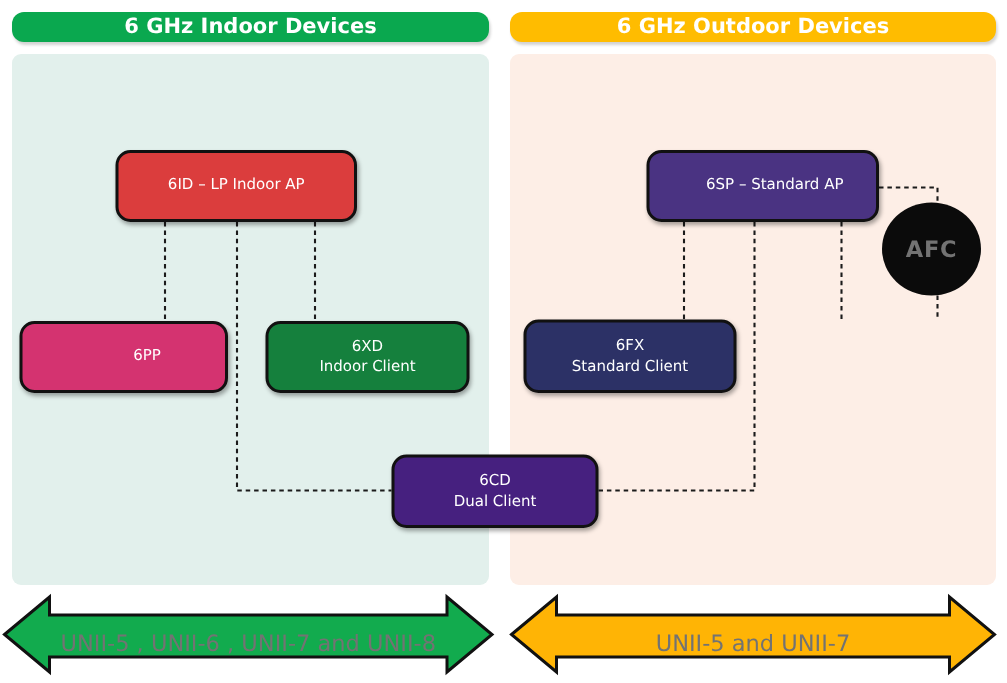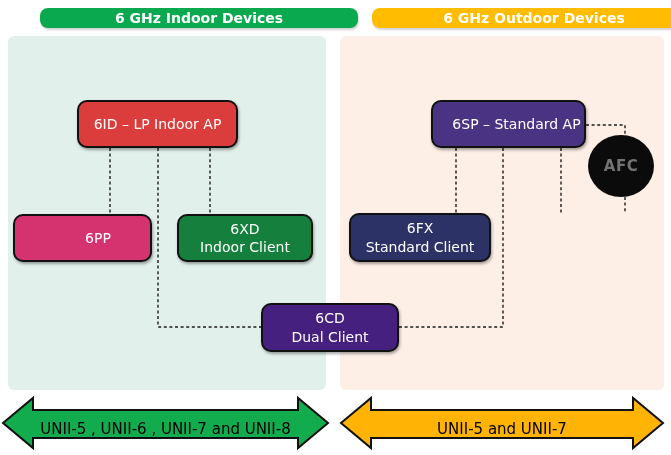--- a/index.html
+++ b/index.html
@@ -5,41 +5,40 @@
   html,body{margin:0;padding:0;background:#ffffff;}
   .stage{
     position:relative;width:671px;height:455px;background:#ffffff;overflow:hidden;
     font-family:"DejaVu Sans","Liberation Sans",sans-serif;
   }
   .hdr{
     position:absolute;height:20px;border-radius:8px;
     color:#ffffff;font-size:14px;font-weight:bold;
     display:flex;align-items:center;justify-content:center;
     box-shadow:1px 2px 2px rgba(0,0,0,.18);
-    margin-left:32px;
   }
   .panel{position:absolute;top:36px;height:354px;border-radius:6px;}
   .overlay{position:absolute;left:0;top:0;width:671px;height:455px;}
   .node{
     position:absolute;border:2px solid #111111;border-radius:10px;
-    color:#ffffff;font-size:14px;line-height:1.32;text-align:right;
+    color:#ffffff;font-size:10px;line-height:1.32;text-align:right;
     display:flex;flex-direction:column;align-items:center;justify-content:center;
     box-shadow:1px 2px 3px rgba(0,0,0,.35);
     box-sizing:border-box;
   }
   .node .l1,.node .l2{display:block;white-space:nowrap;}
   .afc{
     position:absolute;left:588px;top:135px;width:66px;height:62px;border-radius:50%;
     color:#737373;font-weight:bold;font-size:15px;letter-spacing:.5px;
     display:flex;align-items:center;justify-content:center;
   }
   .arrow-label{
     position:absolute;top:409px;height:39px;
     display:flex;align-items:center;justify-content:center;
-    color:#000000;font-size:15px;white-space:nowrap;
+    color:#737373;font-size:15px;white-space:nowrap;
   }
 </style>
 </head>
 <body>
 
 <div class="stage">
 
   <div class="hdr" style="left: 8px; top: 8px; width: 318px; background-color: rgb(10, 168, 79);">6 GHz Indoor Devices</div>
   <div class="hdr" style="left: 340px; top: 8px; width: 324px; background-color: rgb(255, 188, 0);">6 GHz Outdoor Devices</div>
 

